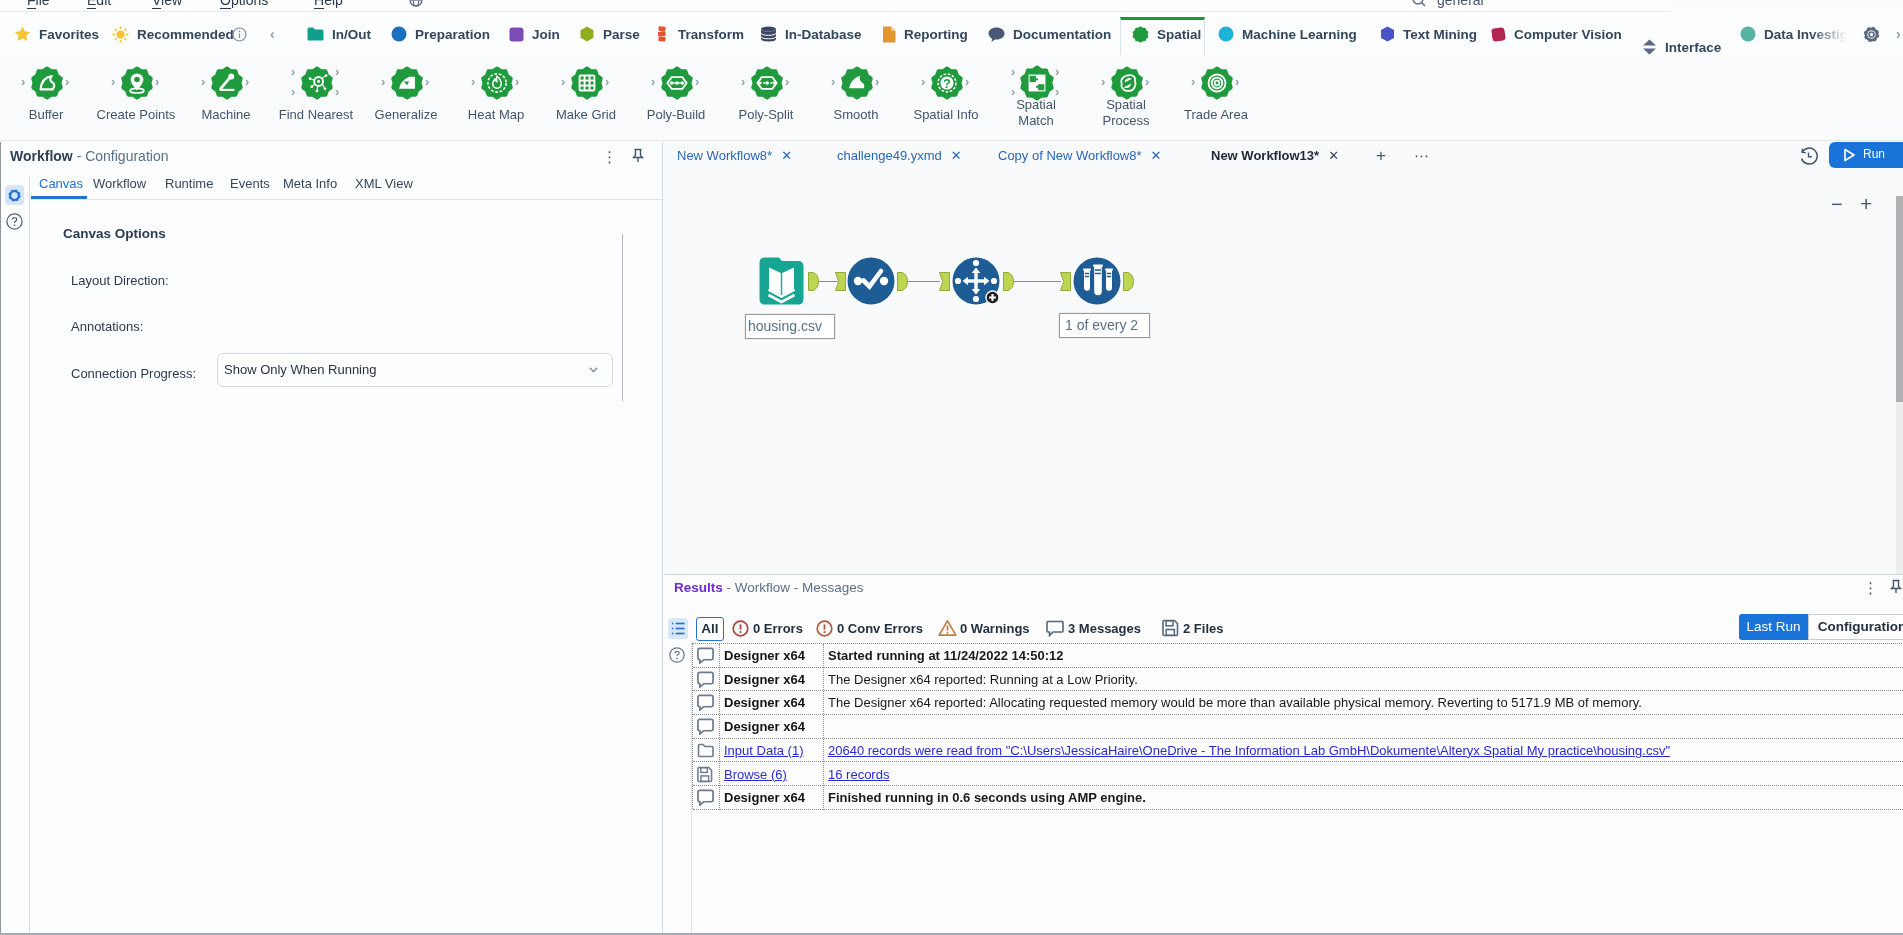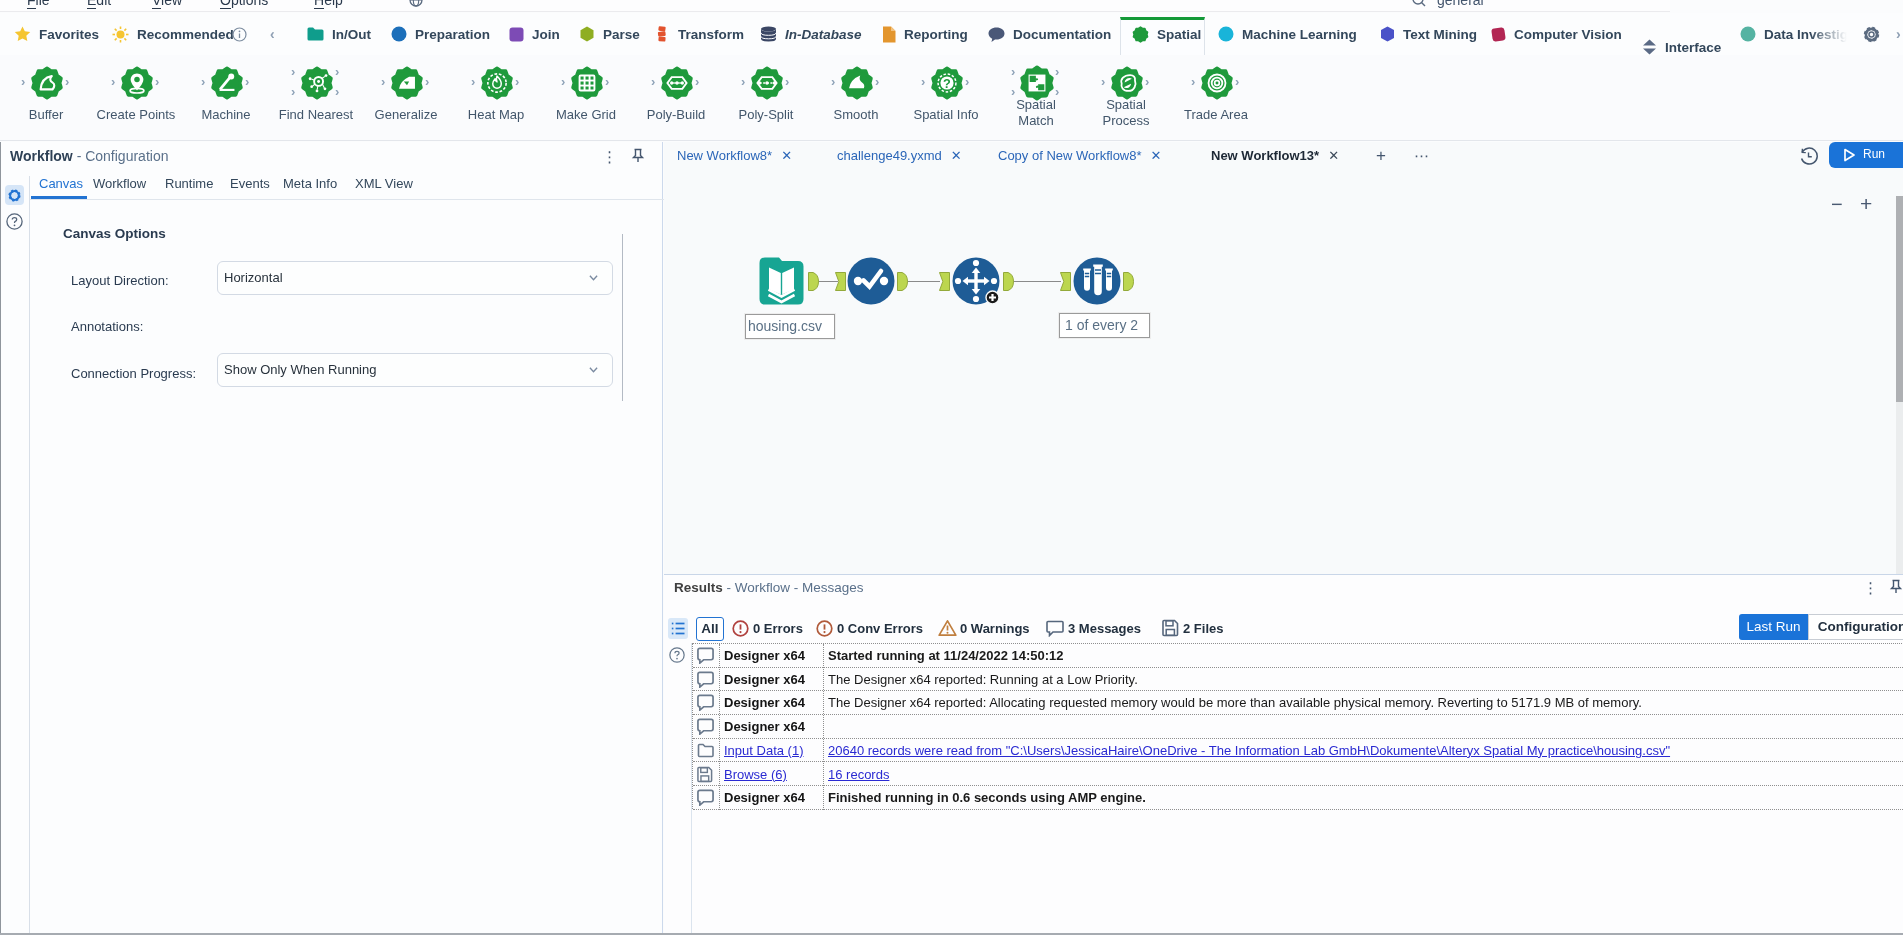--- a/index.html
+++ b/index.html
@@ -119,21 +119,21 @@
     Parse</div>
   <div class="cat" style="left:654px;">
     <svg class="ic" width="16" height="16" viewBox="0 0 16 16">
         <g fill="#e2532e">
           <rect x="4.5" y="0.5" width="7" height="4.6" rx="1" transform="rotate(8 8 2.8)"></rect>
           <rect x="4" y="5.6" width="7.6" height="4.6" rx="1" transform="rotate(-6 8 8)"></rect>
           <rect x="4.5" y="10.8" width="7" height="4.6" rx="1" transform="rotate(5 8 13)"></rect>
         </g>
       </svg>
     Transform</div>
-  <div class="cat" style="left:760px;font-style:italic;">
+  <div class="cat" style="left:760px;">
     <svg class="ic" width="17" height="16" viewBox="0 0 17 16">
         <g fill="#3a4664">
           <ellipse cx="8.5" cy="3" rx="7.5" ry="2.5"></ellipse>
           <path d="M1 3 L1 13 Q1 15.5 8.5 15.5 Q16 15.5 16 13 L16 3 Q16 5.5 8.5 5.5 Q1 5.5 1 3 Z"></path>
         </g>
         <g stroke="#fcfdfe" stroke-width="1">
           <path d="M1 6.8 Q1 9.3 8.5 9.3 Q16 9.3 16 6.8" fill="none"></path>
           <path d="M1 10.3 Q1 12.8 8.5 12.8 Q16 12.8 16 10.3" fill="none"></path>
         </g>
       </svg>
@@ -402,24 +402,20 @@
   <div class="tabs" style="left:92px;">Workflow</div>
   <div class="tabs" style="left:164px;">Runtime</div>
   <div class="tabs" style="left:229px;">Events</div>
   <div class="tabs" style="left:282px;">Meta Info</div>
   <div class="tabs" style="left:354px;">XML View</div>
   <div class="abs" style="left:30px;top:54px;width:56px;height:3px;background:#2273d2;"></div>
   <div class="abs" style="left:29px;top:57px;width:634px;height:1px;background:#dfe5ec;"></div>
 
   <div class="abs" style="left:62px;top:84px;font-size:13.5px;font-weight:bold;color:#2a3b50;">Canvas Options</div>
   <div class="lbl2" style="top:131px;">Layout Direction:</div>
-  <div class="dd" style="top:119px;">Horizontal
-    <svg class="ca" viewBox="0 0 10 10">
-        <path d="M1 3 L5 7.5 L9 3" fill="none" stroke="#7a8aa0" stroke-width="1.5"></path>
-      </svg></div>
   <div class="lbl2" style="top:177px;">Annotations:</div>
   <div class="lbl2" style="top:224px;">Connection Progress:</div>
   <div class="dd" style="top:211px;">Show Only When Running
     <svg class="ca" viewBox="0 0 10 10">
         <path d="M1 3 L5 7.5 L9 3" fill="none" stroke="#7a8aa0" stroke-width="1.5"></path>
       </svg></div>
   <div class="abs" style="left:621px;top:92px;width:1px;height:167px;background:#b3bac4;"></div>
 </div>
 <div id="canvas" class="abs">
   
@@ -524,21 +520,21 @@
       </g>
     </svg>
   <svg class="abs" style="left:459px;top:130px;" width="11" height="19" viewBox="0 0 11 19">
       <path d="M0.5 0.5 L5 0.5 Q10.5 2.5 10.5 9.5 Q10.5 16.5 5 18.5 L0.5 18.5 Z" fill="#bcd64f" stroke="#93a93a" stroke-width="1"></path>
     </svg>
   
   <div class="abs" style="left:81px;top:172px;width:90px;height:25px;background:#fff;border:1px solid #9a9a9a;box-shadow:0 0 0 1px #ededed;font-size:14px;color:#5a7085;line-height:23px;padding-left:2px;">housing.csv</div>
   <div class="abs" style="left:395px;top:171px;width:91px;height:25px;background:#fff;border:1px solid #9a9a9a;box-shadow:0 0 0 1px #ededed;font-size:14px;color:#5a7085;line-height:23px;padding-left:5px;">1 of every 2</div>
 </div>
 <div id="results" class="abs">
-  <div class="abs" style="left:10px;top:5px;font-size:13.5px;"><span style="font-weight:bold;color:#404040;margin-top:23px;">Results</span><span style="color:#5a708a;"> - Workflow - Messages</span></div>
+  <div class="abs" style="left:10px;top:5px;font-size:13.5px;"><span style="font-weight:bold;color:#6d28d9;margin-top:23px;">Results</span><span style="color:#5a708a;"> - Workflow - Messages</span></div>
   <div class="abs hdrdots" style="left:1199px;top:4px;">⋮</div>
   <svg class="abs" style="left:1225px;top:4px;" width="14" height="15" viewBox="0 0 14 15">
       <g stroke="#44566e" stroke-width="1.4" fill="none">
         <path d="M3.5 1.5 L10.5 1.5 M4.5 1.5 L4.5 7.5 L2.5 9.5 L11.5 9.5 L9.5 7.5 L9.5 1.5 M7 9.5 L7 14"></path>
       </g>
     </svg>
 
   <div class="abs" style="left:4px;top:43px;width:20px;height:21px;background:#d9e8f8;border-radius:3px;"></div>
   <svg class="abs" style="left:7px;top:46px;" width="14" height="15" viewBox="0 0 14 15">
       <g stroke="#2273d2" stroke-width="1.7">

